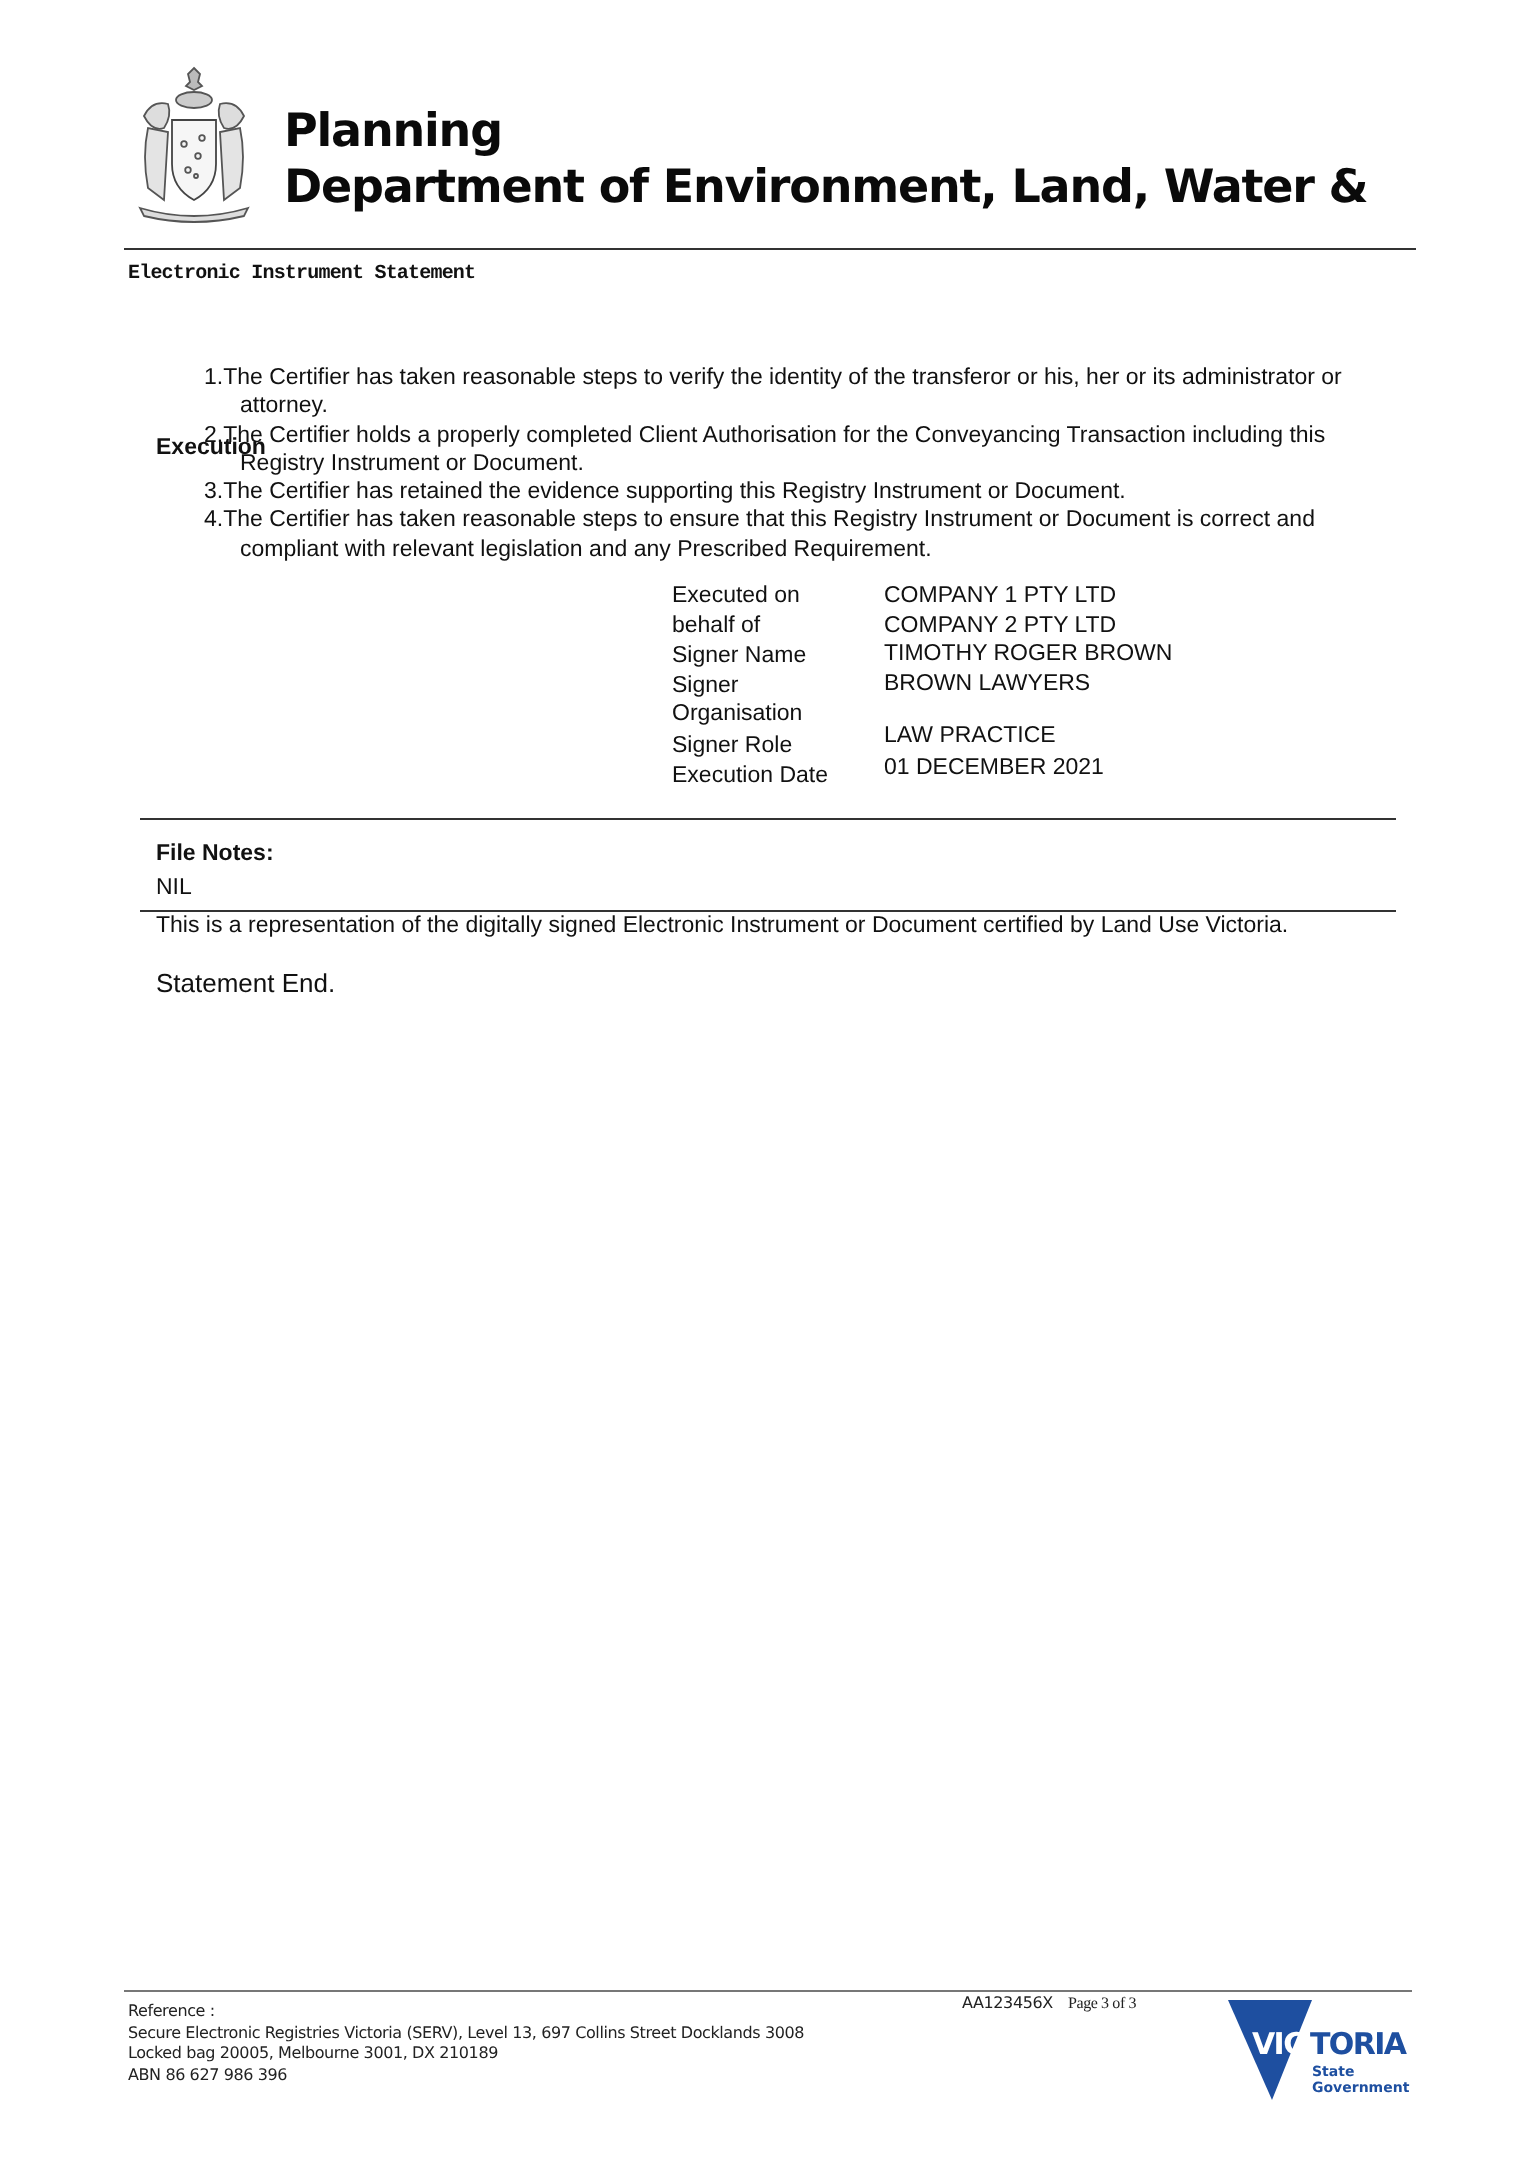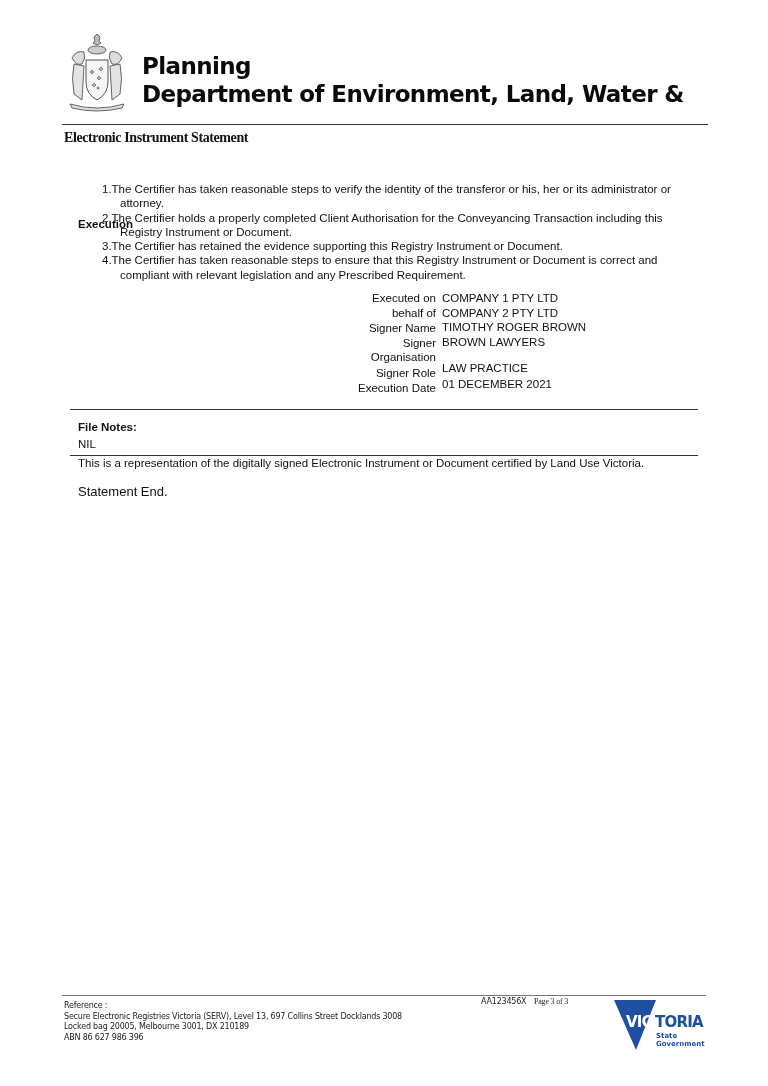--- a/index.html
+++ b/index.html
@@ -5,30 +5,30 @@
   html, body { margin: 0; padding: 0; background: #ffffff; }
   body { width: 768px; height: 1086px; position: relative; overflow: hidden;
          font-family: "Liberation Sans", sans-serif; color: #111; }
   .abs { position: absolute; }
 
   .coat { left: 64px; top: 30px; width: 66px; height: 82px; }
   .dept-title { left: 142px; top: 52px; font-family: "DejaVu Sans", sans-serif; font-weight: bold;
                 font-size: 23px; line-height: 28px; letter-spacing: -0.6px; color: #0a0a0a; }
 
   .hr-top { left: 62px; top: 124px; width: 646px; height: 0; border-top: 1.5px solid #333; }
-  .stmt-title { left: 64px; top: 128px; font-family: Liberation Serif, serif; font-weight: bold;
-                font-size: 14px; letter-spacing: -0.4px; line-height: 20px; }
+  .stmt-title { left: 64px; top: 128px; font-family: Liberation Mono, monospace; font-weight: bold;
+                font-size: 10px; letter-spacing: -0.4px; line-height: 20px; }
 
   .exec-head { left: 78px; top: 169px; font-weight: bold; font-size: 11.5px; line-height: 14px; margin-top: 48px; }
   .exec-list { left: 102px; top: 182px; width: 600px; font-size: 11.5px; line-height: 14.3px;
                margin: 0; padding: 0; list-style: none; }
   .exec-list li { padding-left: 18px; text-indent: -18px; margin: 0; }
 
   .sig { left: 336px; top: 291px; font-size: 11.5px; line-height: 15px; }
-  .sig .lab { position: absolute; left: 0; width: 100px; text-align: right; }
+  .sig .lab { position: absolute; left: 0; width: 100px; }
   .sig .val { position: absolute; left: 106px; white-space: nowrap; }
 
   .hr-mid { left: 70px; top: 409px; width: 628px; border-top: 1.5px solid #333; }
   .fn-head { left: 78px; top: 421px; font-weight: bold; font-size: 11.5px; }
   .fn-val { left: 78px; top: 438px; font-size: 11.5px; }
   .hr-mid2 { left: 70px; top: 455px; width: 628px; border-top: 1.5px solid #333; }
   .repr { left: 78px; top: 457px; font-size: 11.5px; }
   .end { left: 78px; top: 484px; font-size: 13px; }
 
   .hr-foot { left: 62px; top: 995px; width: 644px; border-top: 1.5px solid #777; }

